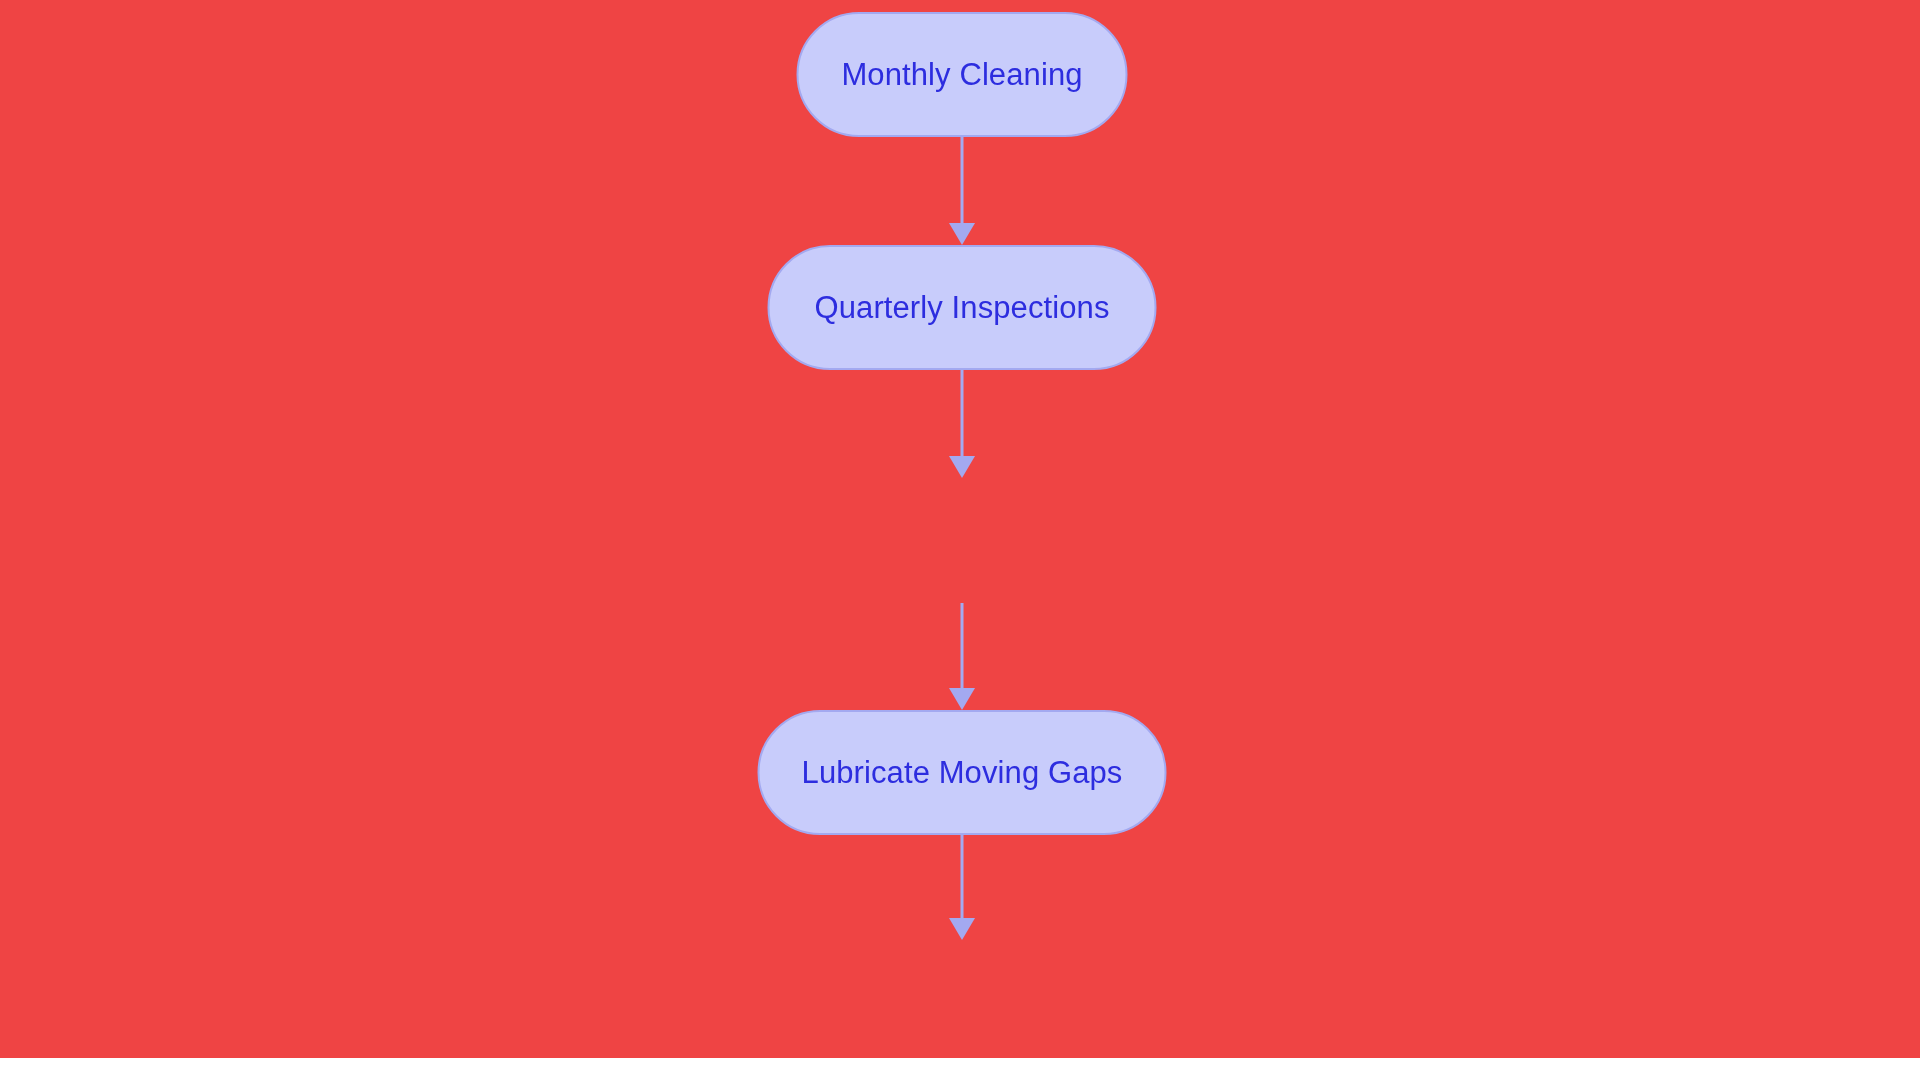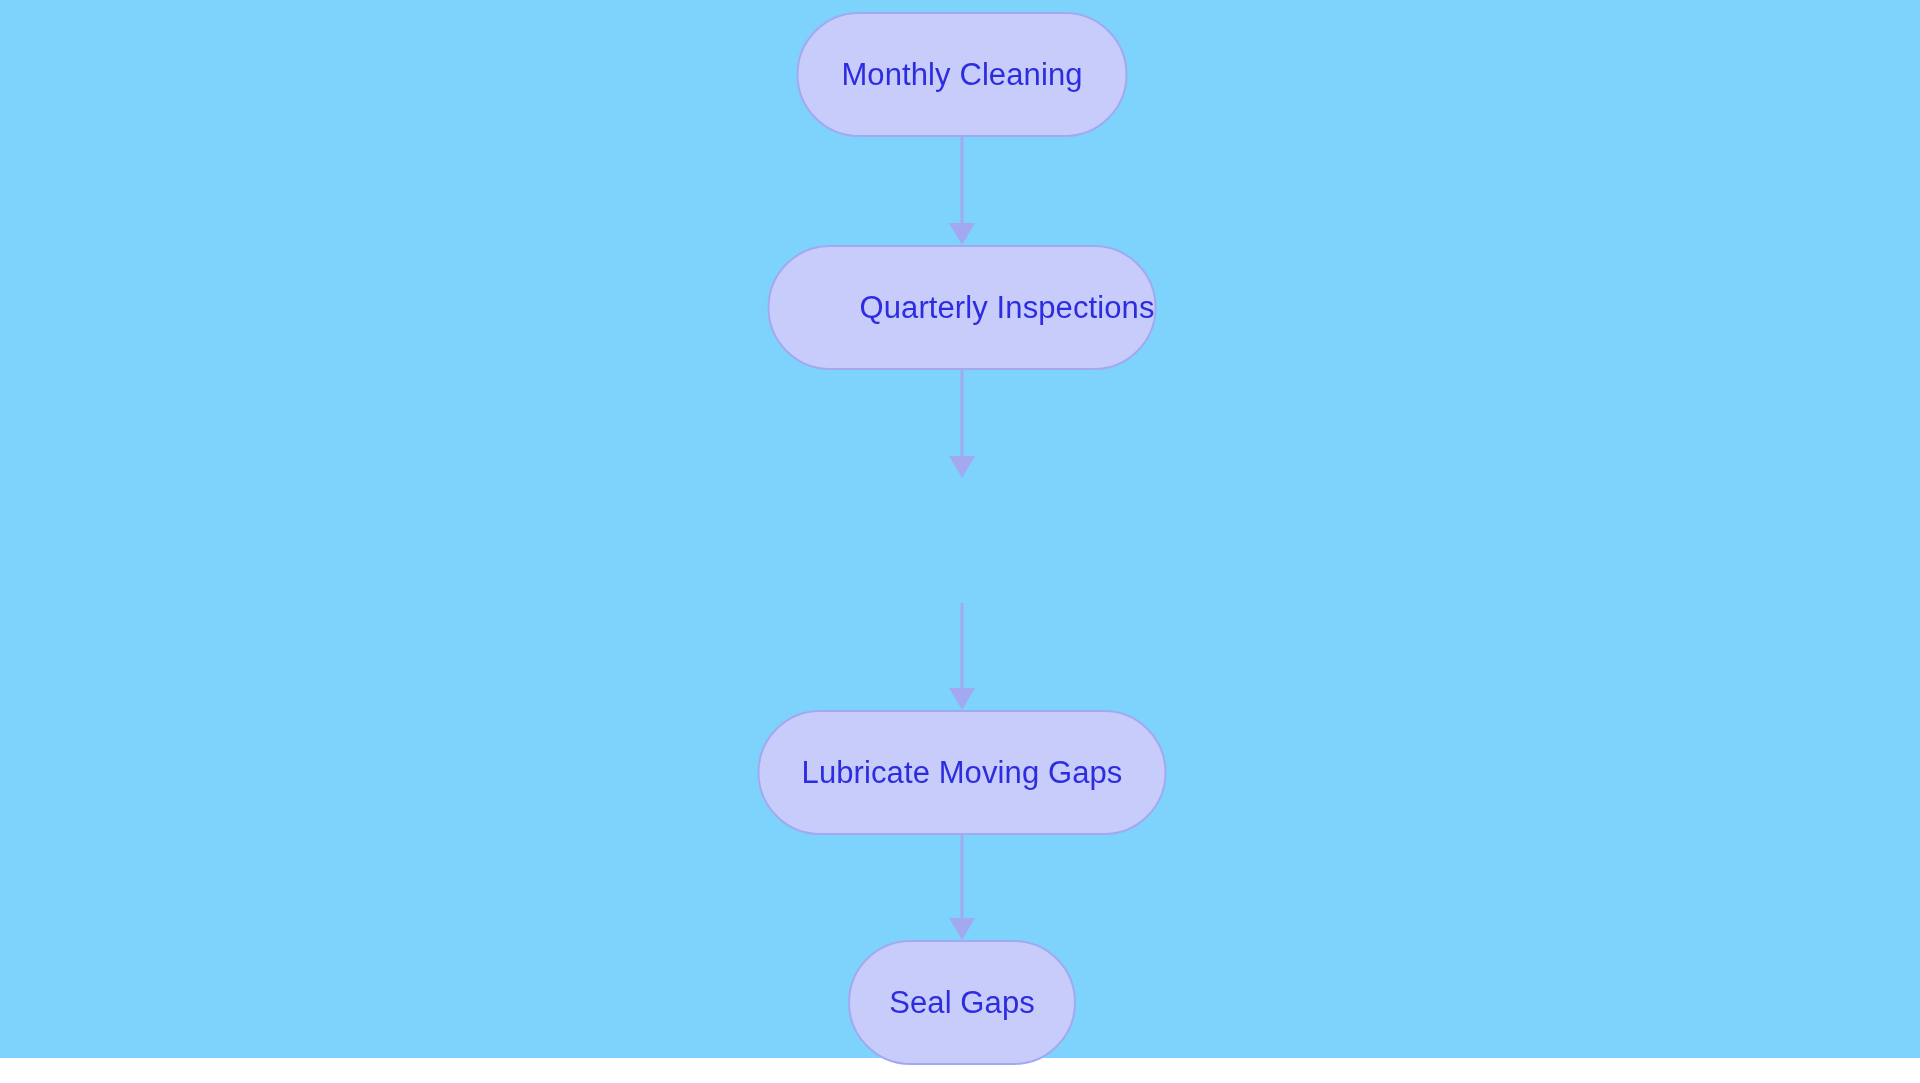--- a/index.html
+++ b/index.html
@@ -13,21 +13,21 @@
     height: 1083px;
     overflow: hidden;
     font-family: "Liberation Sans", "DejaVu Sans", sans-serif;
     -webkit-font-smoothing: antialiased;
   }
 
   #flowchart-canvas {
     position: relative;
     width: 1920px;
     height: 1058px;
-    background: #7dd3fc;
+    background: #ef4444;
   }
 
   
   .node {
     position: absolute;
     box-sizing: border-box;
     display: flex;
     align-items: center;
     justify-content: center;
     background: #c8ccfb;
@@ -42,21 +42,21 @@
     line-height: 1;
     letter-spacing: 0.1px;
     font-weight: 400;
     white-space: nowrap;
     text-align: center;
     user-select: none;
   }
 
   
   #node-0 { top: 12px;   width: 331px; height: 125px; }
-  #node-1 { top: 245px;  width: 389px; height: 125px; justify-content: flex-end; }
+  #node-1 { top: 245px;  width: 389px; height: 125px; }
   #node-2 { top: 478px;  width: 460px; height: 125px; }
   #node-3 { top: 710px;  width: 409px; height: 125px; }
   #node-4 { top: 940px;  width: 228px; height: 125px; }
 
   
   .connector {
     position: absolute;
     left: 962px;
     transform: translateX(-50%);
     width: 30px;
@@ -122,17 +122,14 @@
 
   <div class="node" id="node-3">
     <span class="node-label">Lubricate Moving Gaps</span>
   </div>
 
   <div class="connector" id="conn-3">
     <span class="conn-line"></span>
     <span class="conn-head"></span>
   </div>
 
-  <div class="node" id="node-4">
-    <span class="node-label">Seal Gaps</span>
-  </div>
 
 </div>
 
 </body></html>

